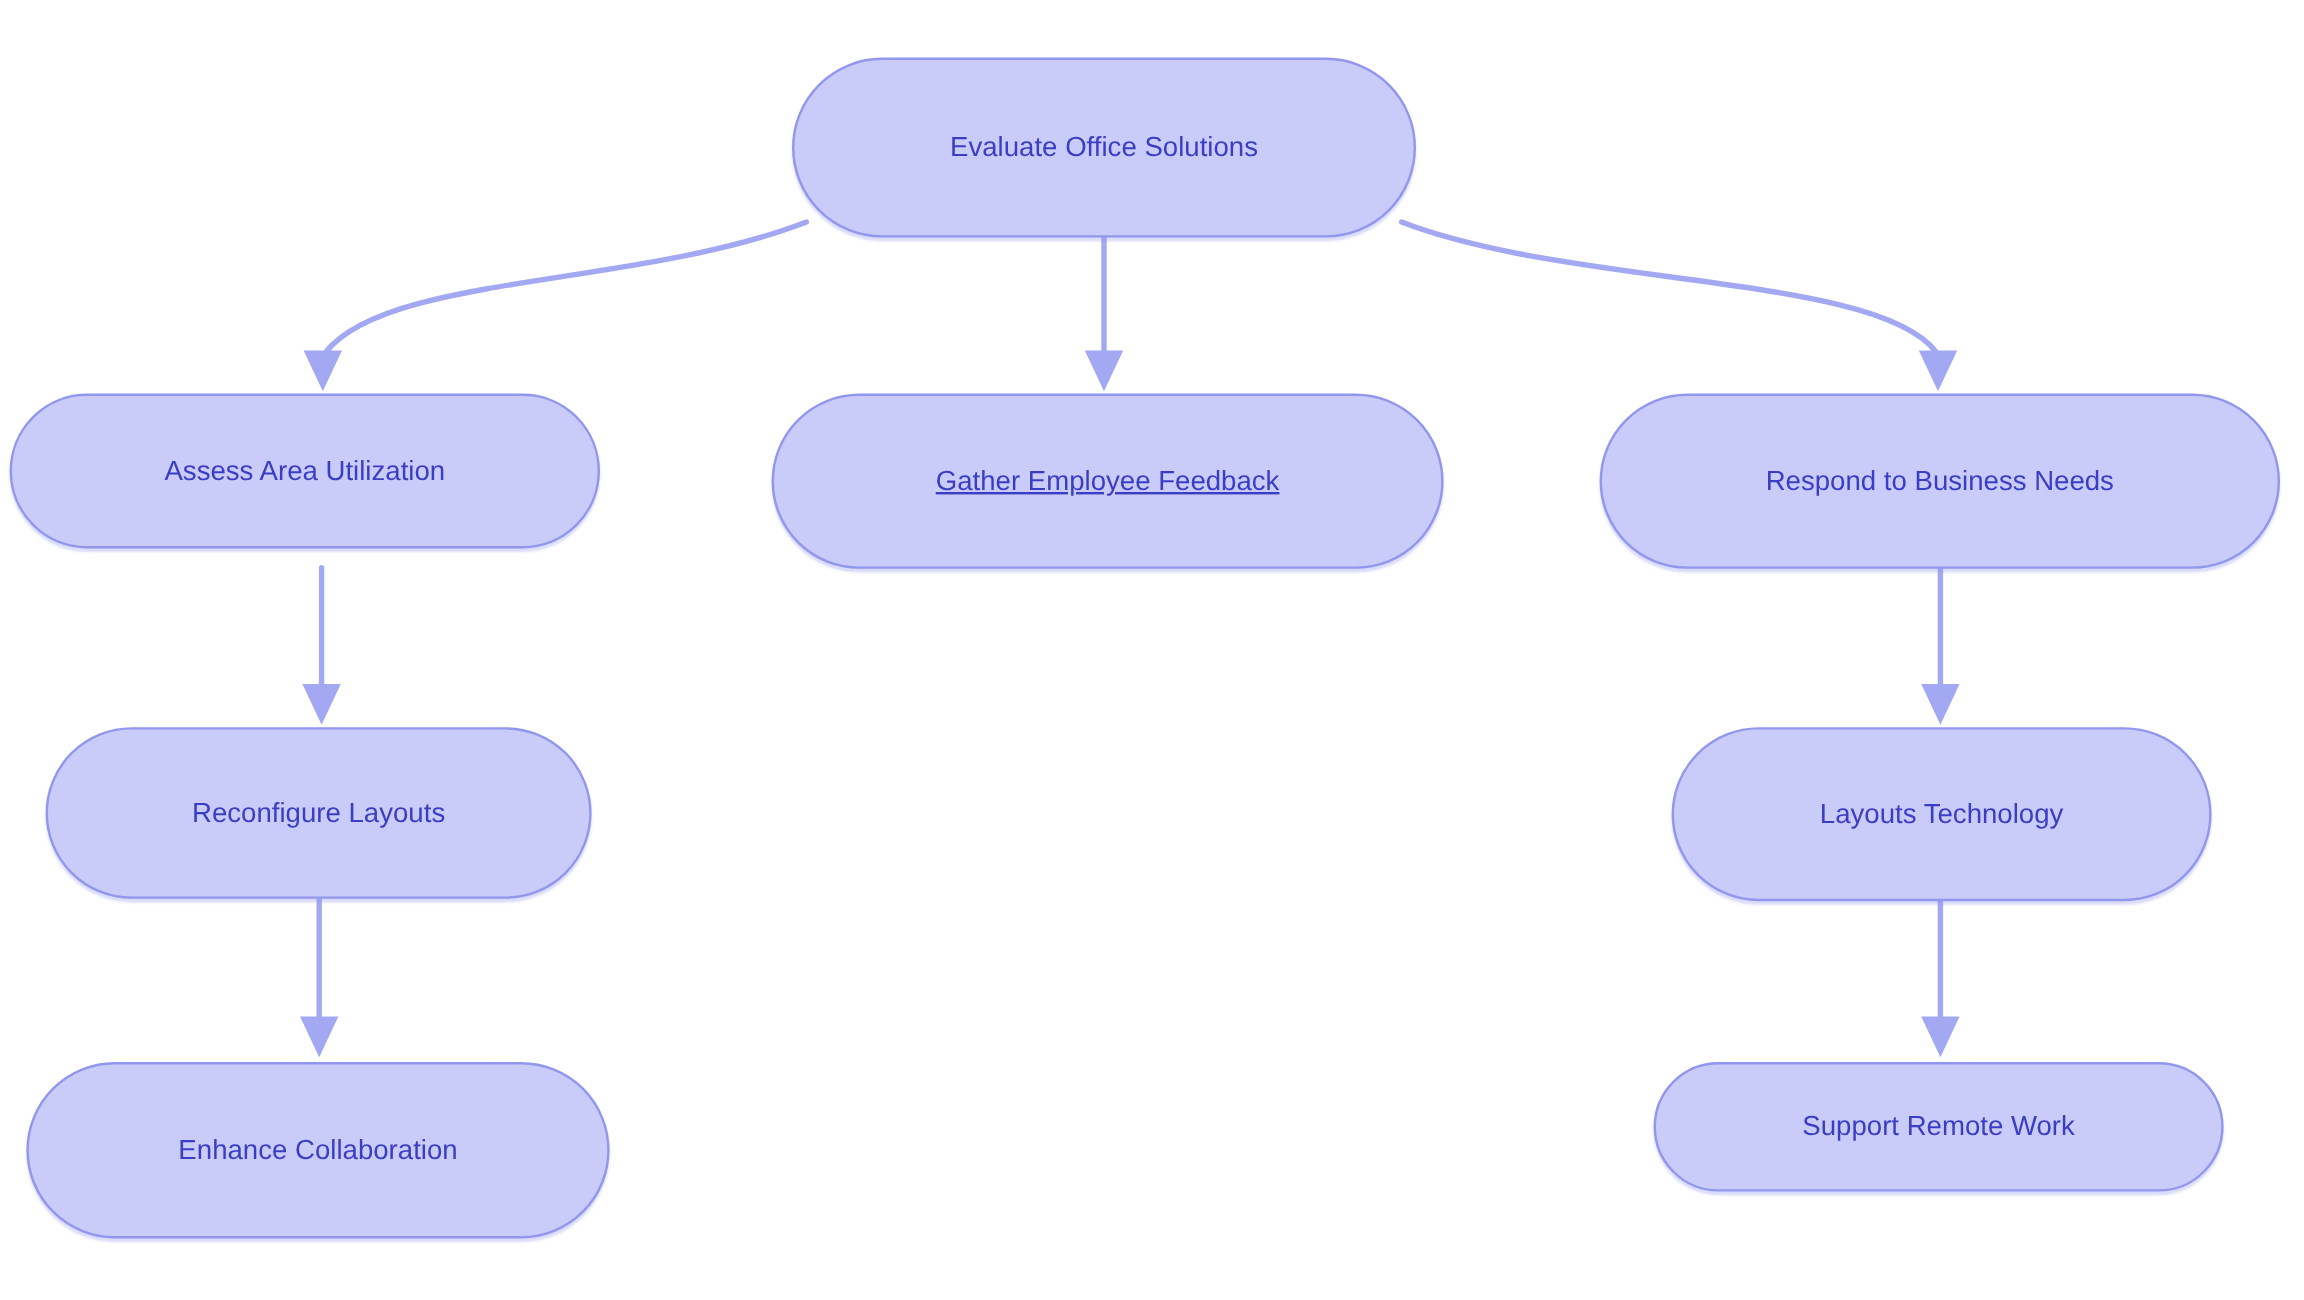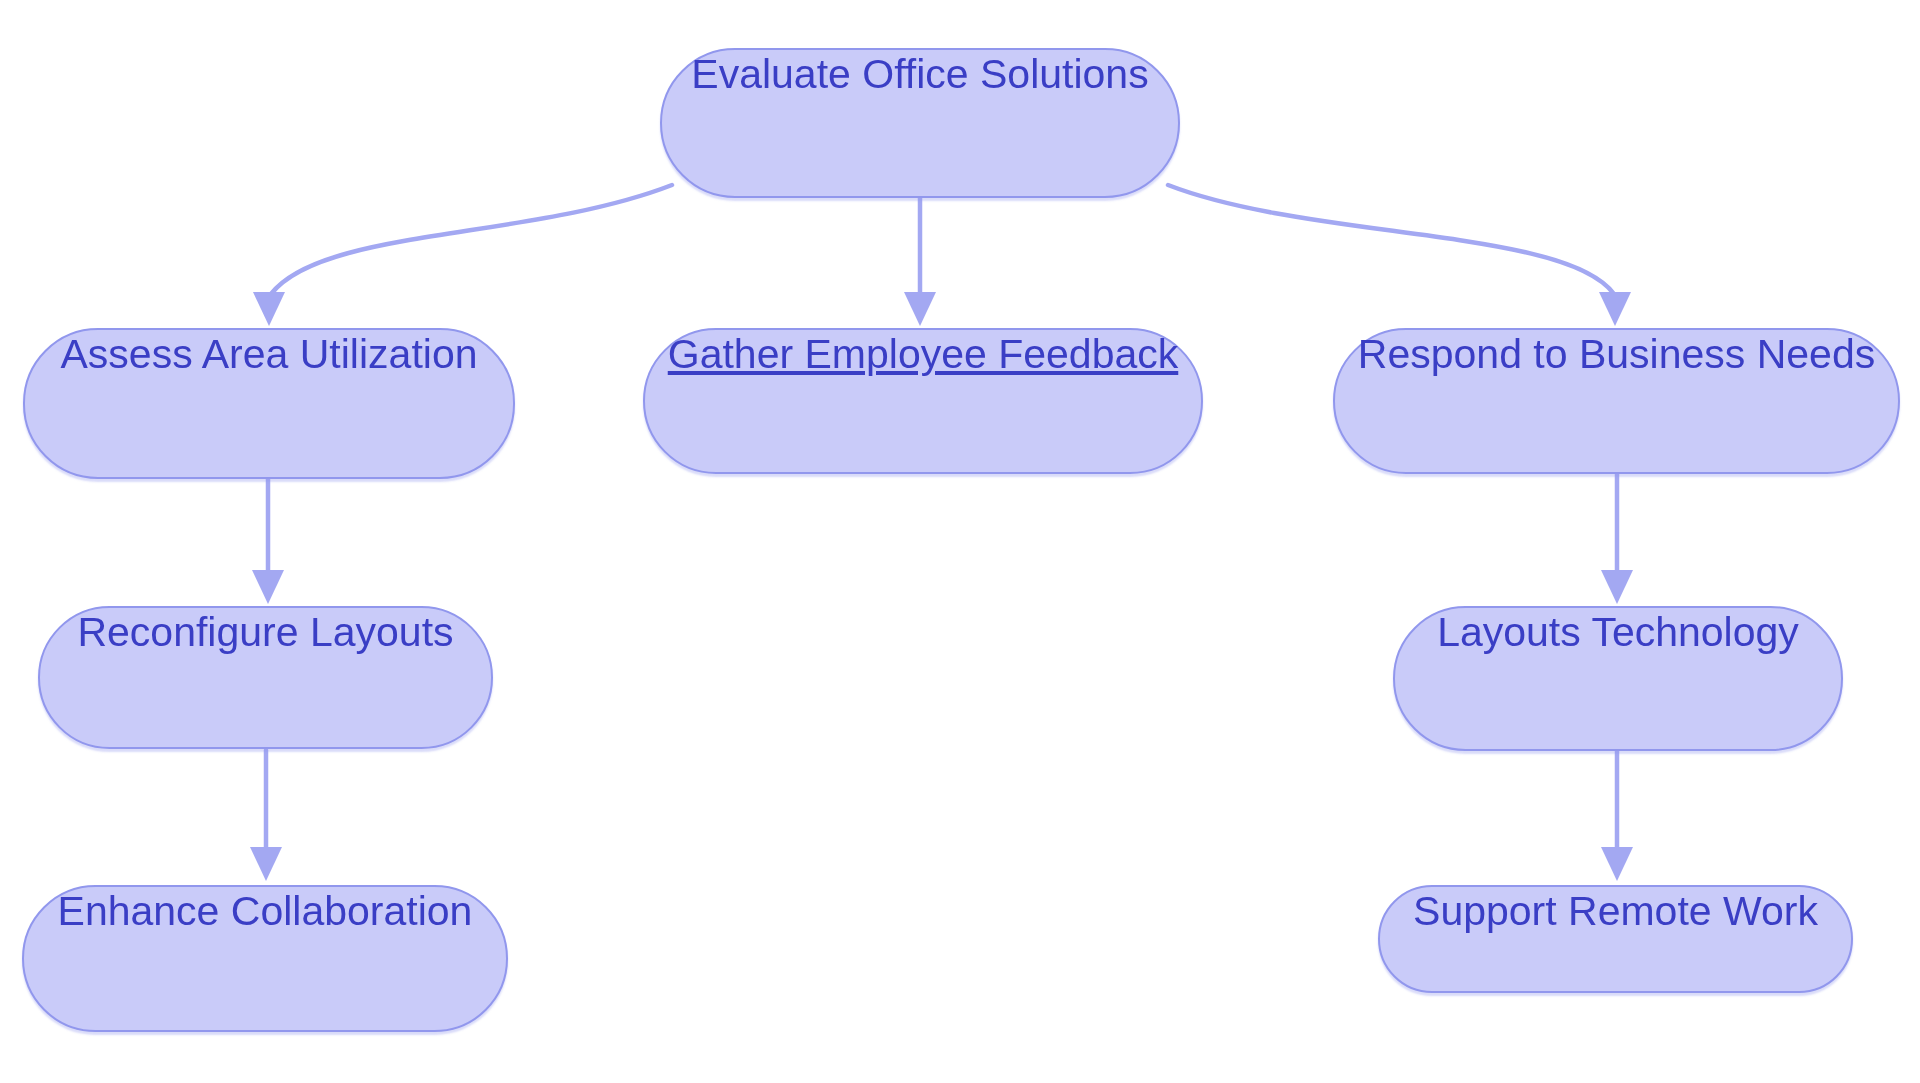--- a/index.html
+++ b/index.html
@@ -32,33 +32,34 @@
     stroke-linecap: round;
   }
   svg.edges polygon {
     fill: var(--arrow, #a3a8f2);
     stroke: none;
   }
   .node {
     position: absolute;
     box-sizing: border-box;
     display: flex;
+    align-items: center;
     justify-content: center;
     text-align: center;
     background: var(--node-fill, #c9cbf9);
     border: 2px solid var(--node-border, #9197ed);
     border-radius: 75px;
     color: var(--text, #3a3ec5);
-    font-size: 41px;
+    font-size: 23px;
     line-height: 1.2;
     box-shadow: 0 3px 2px rgba(145, 151, 237, 0.35);
     white-space: nowrap;
   }
   .node-evaluate    { left: 660px;  top: 48px;  width: 520px; height: 150px; }
-  .node-assess      { left: 23px;   top: 328px; width: 492px; height: 151px; }
+  .node-assess      { left: 8px;   top: 328px; width: 492px; height: 129px; }
   .node-gather      { left: 643px;  top: 328px; width: 560px; height: 146px; text-decoration: underline; }
   .node-respond     { left: 1333px; top: 328px; width: 567px; height: 146px; }
   .node-reconfigure { left: 38px;   top: 606px; width: 455px; height: 143px; }
   .node-upgrade     { left: 1393px; top: 606px; width: 450px; height: 145px; }
   .node-enhance     { left: 22px;   top: 885px; width: 486px; height: 147px; }
   .node-support     { left: 1378px; top: 885px; width: 475px; height: 108px; }
 </style>
 </head>
 <body>
 

